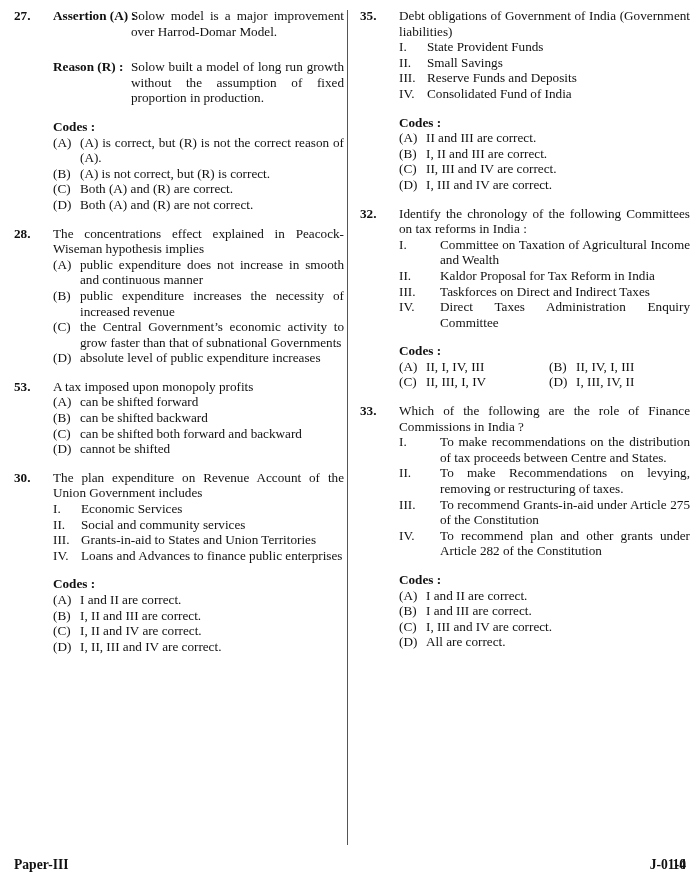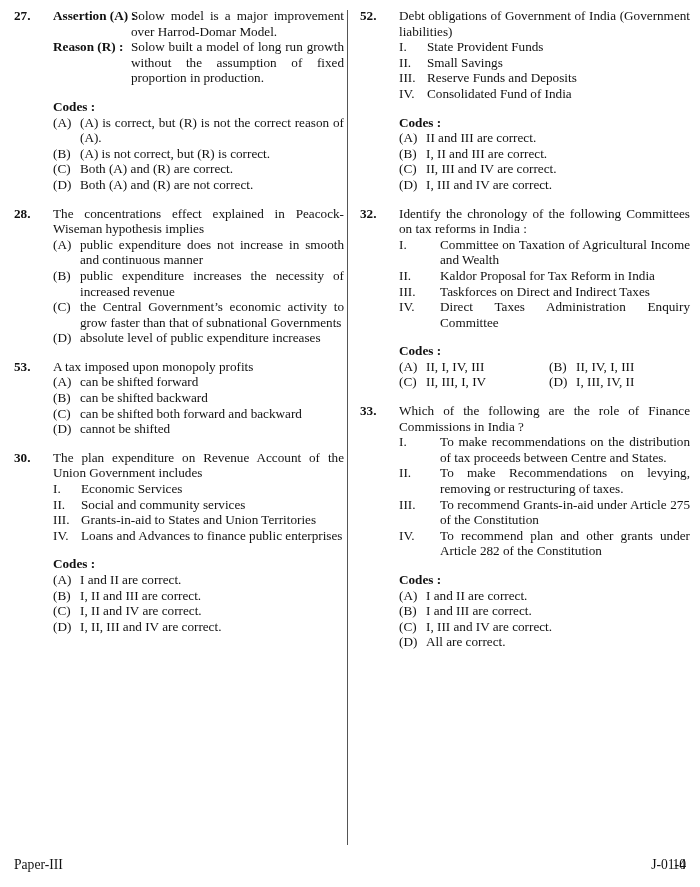--- a/index.html
+++ b/index.html
@@ -134,21 +134,21 @@
     top: 0;
   }
 
   
   .footer {
     position: absolute;
     left: 14px;
     right: 14px;
     bottom: 10px;
     height: 20px;
-    font-weight: normal;
+    font-weight: bold;
     font-size: 13.6px;
   }
   .footer .f-left   { position: absolute; left: 0;   top: 0; }
   .footer .f-center { position: absolute; left: 0; right: 0; top: 0; text-align: right; }
   .footer .f-right  { position: absolute; right: 0;  top: 0; }
 </style>
 </head>
 <body>
 
 <div class="page">
@@ -159,21 +159,21 @@
 
     <div class="col col-left">
 
       <div class="q">
         <div class="q-head">
           <span class="q-num">27.</span>
           <div class="ar" style="margin-left:0; padding-left:78px;">
             <span class="lead">Assertion (A) :</span>
             <span class="ar-body">Solow model is a major improvement over Harrod-Domar Model.</span>
           </div>
-          <div class="ar" style="margin-left:0; padding-left:78px;">
+          <div class="ar" style="margin-left:0; padding-left:78px;margin-top:20px;">
             <span class="lead">Reason (R) :</span>
             <span class="ar-body">Solow built a model of long run growth without the assumption of fixed proportion in production.</span>
           </div>
         </div>
         <div class="codes-label" style="margin-left:39px;">Codes :</div>
         <div class="row">
           <span class="mark">(A)</span>
           <span>(A) is correct, but (R) is not the correct reason of (A).</span>
         </div>
         <div class="row noj">
@@ -275,21 +275,21 @@
           <span>I, II, III and IV are correct.</span>
         </div>
       </div>
 
     </div>
 
     <div class="col col-right">
 
       <div class="q">
         <div class="q-head">
-          <span class="q-num">52.</span>
+          <span class="q-num">35.</span>
           <div class="q-text">Debt obligations of Government of India (Government liabilities)</div>
         </div>
         <div class="row rom noj">
           <span class="mark">I.</span>
           <span>State Provident Funds</span>
         </div>
         <div class="row rom noj">
           <span class="mark">II.</span>
           <span>Small Savings</span>
         </div>

